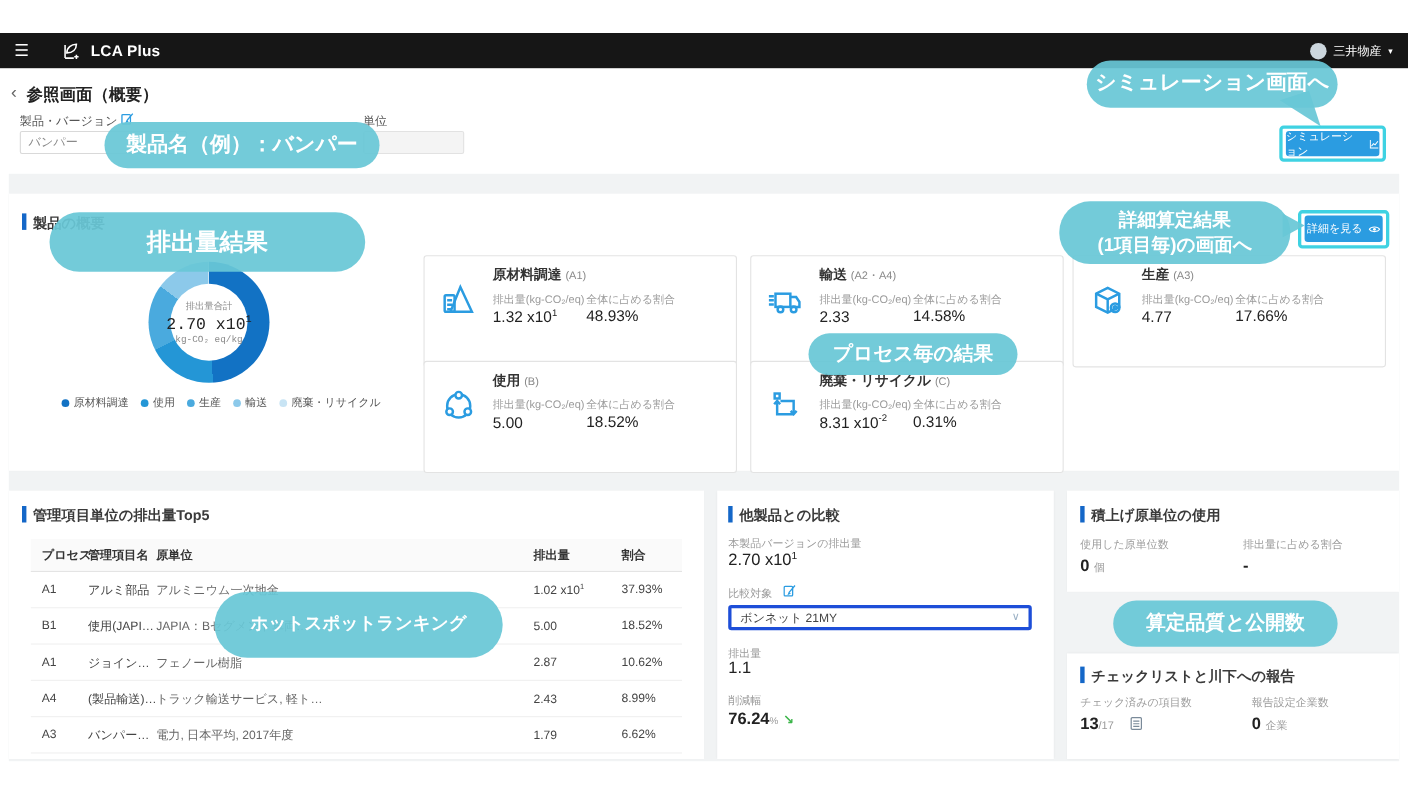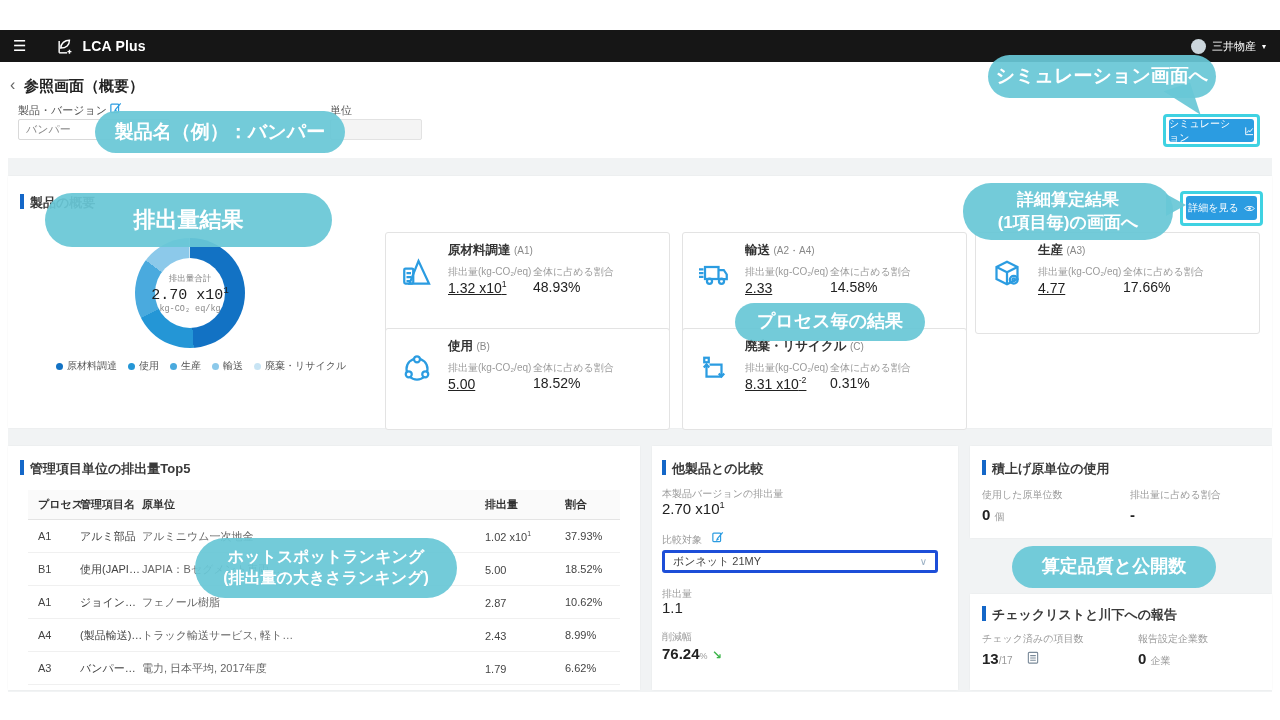--- a/index.html
+++ b/index.html
@@ -47,21 +47,21 @@
   .legend-dot { width:7px; height:7px; border-radius:50%; display:inline-block; }
 
   
   .pcard { position:absolute; width:285px; height:102px; background:#fff; border:1px solid #e3e3e3; border-radius:3px; }
   .pc-icon { position:absolute; left:13px; top:22px; }
   .pc-title { position:absolute; left:62px; top:9px; font-size:12.5px; font-weight:bold; color:#333; white-space:nowrap; }
   .pc-code { font-size:10px; color:#888; font-weight:normal; }
   .pc-labels { position:absolute; left:62px; top:32px; display:flex; font-size:10px; color:#9b9b9b; white-space:nowrap; }
   .pc-labels span:first-child { width:85px; }
   .pc-values { position:absolute; left:62px; top:46px; display:flex; font-size:14px; color:#222; white-space:nowrap; }
-  .pc-values .v1 { width:85px;text-decoration:underline; }
+  .pc-values .v1 { width:85px; }
 
   
   .t5 { position:absolute; left:28px; top:490px; width:592px; }
   .t5-row { display:flex; align-items:center; height:33px; border-bottom:1px solid #f0f0f0; font-size:11px; color:#444; }
   .t5-head { height:30px; background:#fafafa; font-weight:bold; color:#333; border-bottom:1px solid #e4e4e4; }
   .c1 { width:52px; padding-left:10px; } .c2 { width:62px; } .c3 { flex:1; color:#666; } .t5-head .c3 { color:#333; } .c4 { width:80px; } .c5 { width:55px; }
   .t5-row { white-space:nowrap; overflow:hidden; }
 
   .lbl { position:absolute; font-size:10px; color:#9b9b9b; white-space:nowrap; }
   .bigval { position:absolute; font-size:15px; color:#222; font-weight:bold; white-space:nowrap; }
@@ -362,19 +362,18 @@
   <div class="tail tail-detail"></div>
   <div class="ann" style="left:963px;top:183px;width:210px;height:57px;border-radius:28px;font-size:17px;">
     <div>詳細算定結果</div>
     <div>(1項目毎)の画面へ</div>
   </div>
 
   <div class="ann" style="left:735px;top:303px;width:190px;height:38px;border-radius:19px;font-size:18px;">プロセス毎の結果</div>
 
   <div class="ann" style="left:195px;top:538px;width:262px;height:60px;border-radius:30px;font-size:16px;">
     <div>ホットスポットランキング</div>
-    <div>(排出量の大きさランキング)</div>
   </div>
 
 
   <div class="ann" style="left:1012px;top:546px;width:204px;height:42px;border-radius:21px;font-size:18px;">算定品質と公開数</div>
 
 </div>
 
 </body></html>

